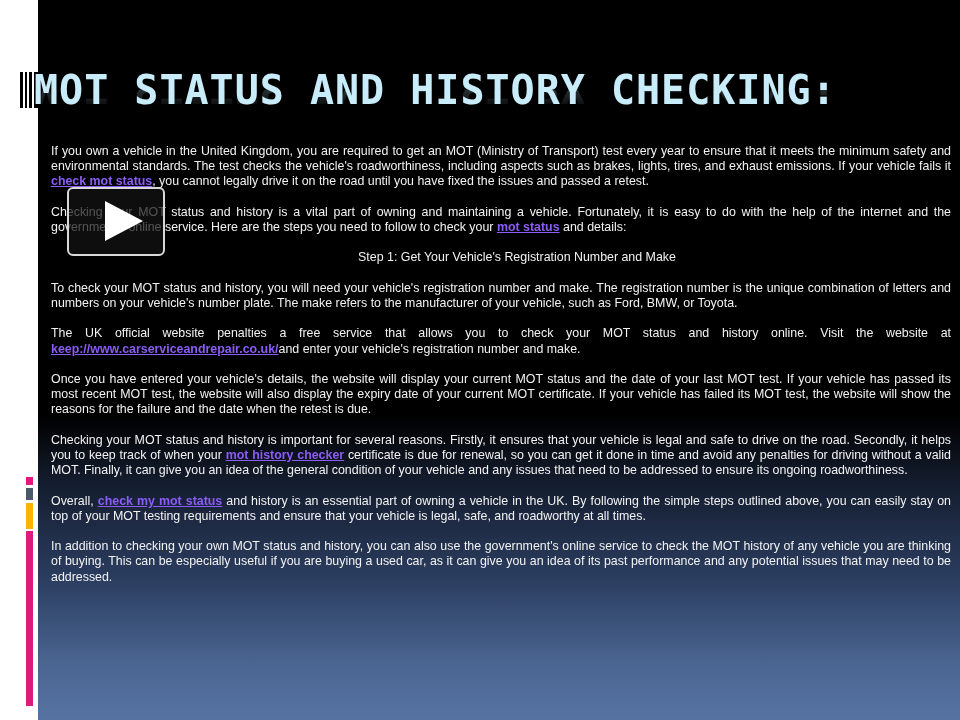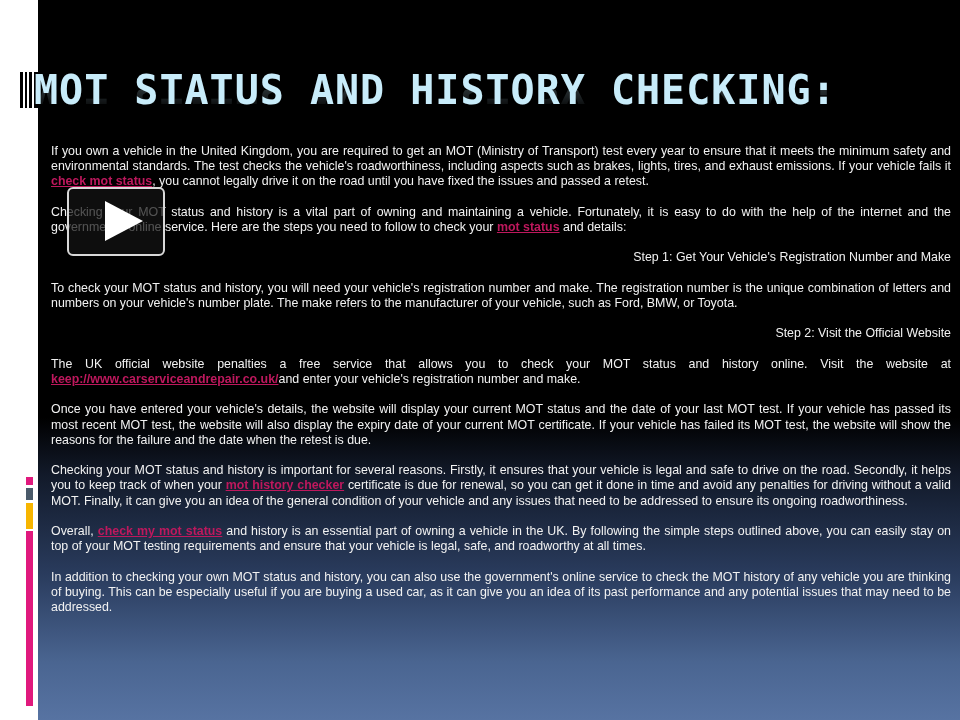--- a/index.html
+++ b/index.html
@@ -6,22 +6,22 @@
     body { width:960px; height:720px; overflow:hidden; background:#ffffff; position:relative; font-family:"DejaVu Sans", sans-serif; }
     .slide { position:absolute; left:38px; top:0; width:922px; height:720px;
       background: linear-gradient(to bottom, #000000 0%, #000000 58%, #121a2a 66%, #2a3c5e 80%, #4a6591 92%, #5773a2 100%); }
     .title-deco { position:absolute; left:20px; top:72px; width:19px; height:36px; }
     .title-deco span { position:absolute; top:0; height:36px; background:#000; }
     .title { position:absolute; left:34px; top:66px; margin:0; font-family:"DejaVu Sans Mono", monospace; font-weight:bold; font-size:40px; letter-spacing:1px; color:#c8ecfa; white-space:nowrap; line-height:48px; }
     .title-reflection { position:absolute; left:34px; top:112px; margin:0; font-family:"DejaVu Sans Mono", monospace; font-weight:bold; font-size:40px; letter-spacing:1px; color:#c8ecfa; white-space:nowrap; line-height:48px; transform:scaleY(-1); opacity:0.22; height:22px; overflow:hidden; transform-origin:top; 
       -webkit-mask-image: linear-gradient(to top, rgba(0,0,0,0.9), transparent); mask-image: linear-gradient(to top, rgba(0,0,0,0.9), transparent); }
     .body-text { position:absolute; left:51px; top:144px; width:900px; font-family:"Liberation Sans", sans-serif; font-size:12.4px; line-height:15.2px; color:#f2f2f2; }
     .body-text p { margin:0 0 15.2px 0; text-align:justify; }
-    .body-text p.step { text-align:right;margin-left:32px; }
-    a.lnk { color:#be185d; font-weight:bold; text-decoration:underline; cursor:pointer; }
+    .body-text p.step { text-align:center;margin-left:32px; }
+    a.lnk { color:#8b5cf6; font-weight:bold; text-decoration:underline; cursor:pointer; }
     .stripes div { position:absolute; left:26px; width:7px; }
     .play { position:absolute; left:67px; top:187px; width:94px; height:65px; border:2px solid #d8d8d8; border-radius:6px; background:rgba(20,20,20,0.72); cursor:pointer; }
     .play-tri { position:absolute; left:36px; top:12px; width:0; height:0; border-top:20px solid transparent; border-bottom:20px solid transparent; border-left:38px solid #ffffff; }
   </style>
 </head>
 <body>
 
 <div class="slide"></div>
 
 <div class="title-deco">
@@ -43,21 +43,20 @@
 
 <div class="body-text">
   <p><span>If you own a vehicle in the United Kingdom, you are required to get an MOT (Ministry of Transport) test every year to ensure that it meets the minimum safety and environmental standards. The test checks the vehicle's roadworthiness, including aspects such as brakes, lights, tires, and exhaust emissions. If your vehicle fails it </span><a class="lnk">check mot status</a><span>, you cannot legally drive it on the road until you have fixed the issues and passed a retest.</span></p>
 
   <p><span>Checking your MOT status and history is a vital part of owning and maintaining a vehicle. Fortunately, it is easy to do with the help of the internet and the government's online service. Here are the steps you need to follow to check your </span><a class="lnk"> mot status</a><span> and details:</span></p>
 
   <p class="step">Step 1: Get Your Vehicle's Registration Number and Make</p>
 
   <p>To check your MOT status and history, you will need your vehicle's registration number and make. The registration number is the unique combination of letters and numbers on your vehicle's number plate. The make refers to the manufacturer of your vehicle, such as Ford, BMW, or Toyota.</p>
 
-  <p class="step">Step 2: Visit the Official Website</p>
 
   <p><span>The UK official website penalties a free service that allows you to check your MOT status and history online. Visit the website at </span><a class="lnk">keep://www.carserviceandrepair.co.uk/</a><span>and enter your vehicle's registration number and make.</span></p>
 
 
   <p>Once you have entered your vehicle's details, the website will display your current MOT status and the date of your last MOT test. If your vehicle has passed its most recent MOT test, the website will also display the expiry date of your current MOT certificate. If your vehicle has failed its MOT test, the website will show the reasons for the failure and the date when the retest is due.</p>
 
   <p><span>Checking your MOT status and history is important for several reasons. Firstly, it ensures that your vehicle is legal and safe to drive on the road. Secondly, it helps you to keep track of when your </span><a class="lnk">mot history checker</a><span> certificate is due for renewal, so you can get it done in time and avoid any penalties for driving without a valid MOT. Finally, it can give you an idea of the general condition of your vehicle and any issues that need to be addressed to ensure its ongoing roadworthiness.</span></p>
 
   <p><span>Overall, </span><a class="lnk">check my mot status</a><span> and history is an essential part of owning a vehicle in the UK. By following the simple steps outlined above, you can easily stay on top of your MOT testing requirements and ensure that your vehicle is legal, safe, and roadworthy at all times.</span></p>
 

